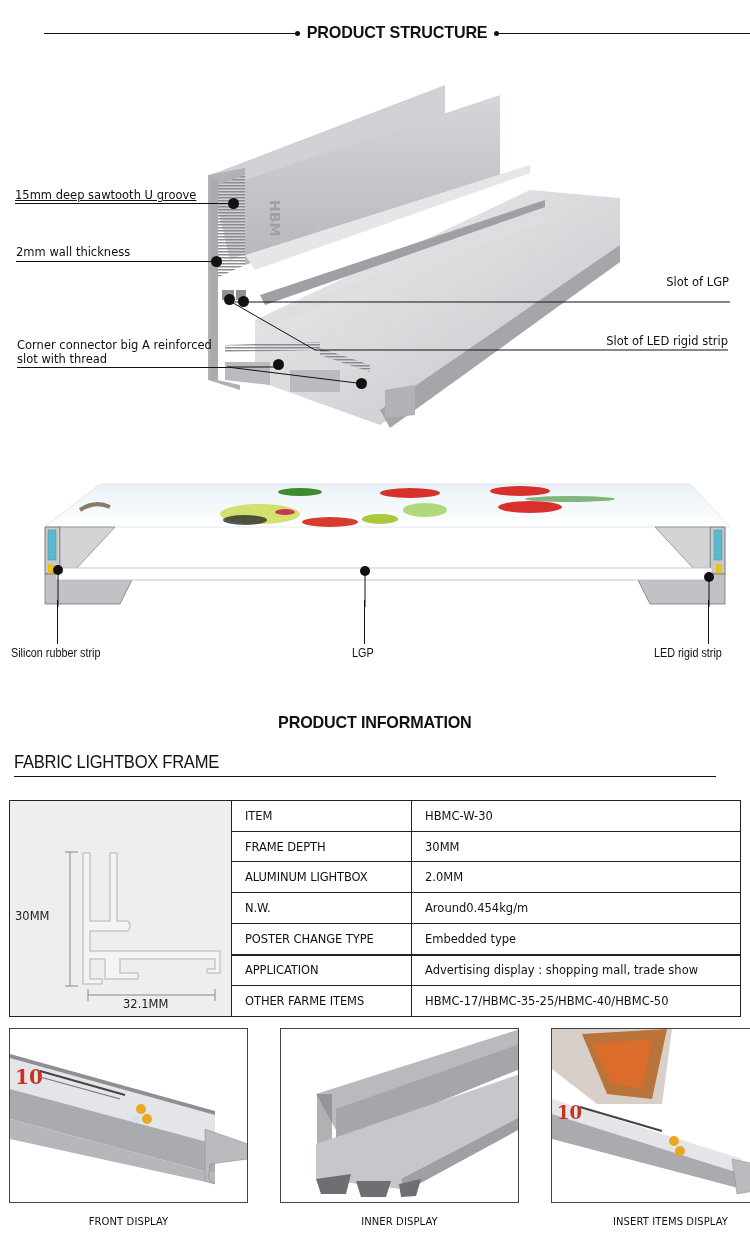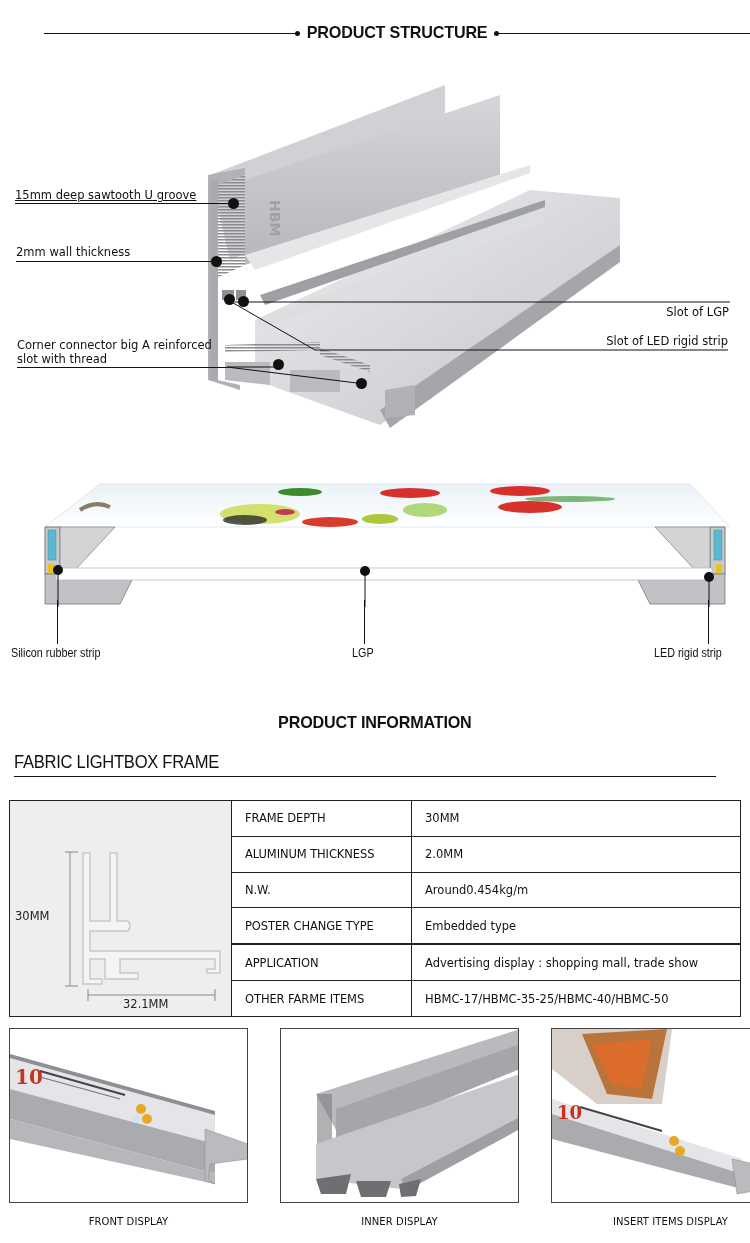--- a/index.html
+++ b/index.html
@@ -109,21 +109,21 @@
   <line x1="7" y1="77" x2="145" y2="94" stroke="#111" stroke-width="1"></line>
   <line x1="15" y1="12" x2="510" y2="12" stroke="#111" stroke-width="1"></line>
   <line x1="8" y1="10" x2="95" y2="60" stroke="#111" stroke-width="1"></line>
   <line x1="95" y1="60" x2="508" y2="60" stroke="#111" stroke-width="1"></line>
 </svg>
 <div class="callout-dot" style="left:224px;top:294px;"></div>
 <div class="callout-dot" style="left:238px;top:296px;"></div>
 <div class="callout-dot" style="left:273px;top:359px;"></div>
 <div class="callout-dot" style="left:356px;top:378px;"></div>
 
-<span class="callout-text" style="right:21px;top:305px;">Slot of LGP</span>
+<span class="callout-text" style="right:21px;top:275px;">Slot of LGP</span>
 <span class="callout-text" style="right:22px;top:334px;">Slot of LED rigid strip</span>
 
 <svg class="abs" style="left:40px;top:482px;" width="690" height="125" viewBox="0 0 690 125">
   <defs>
     <linearGradient id="gPoster" x1="0" y1="0" x2="0" y2="1">
       <stop offset="0" stop-color="#e9f2f8"></stop>
       <stop offset="1" stop-color="#ffffff"></stop>
     </linearGradient>
   </defs>
 
@@ -193,25 +193,29 @@
       <line x1="78" y1="194" x2="205" y2="194" stroke="#888" stroke-width="1"></line>
       <line x1="205" y1="188" x2="205" y2="200" stroke="#888" stroke-width="1"></line>
 
       <path d="M 73 52 L 80 52 L 80 120 L 100 120 L 100 52 L 107 52 L 107 120 L 118 120 Q 122 125 118 130 L 80 130 L 80 150 L 210 150 L 210 172 L 197 172 L 197 168 L 205 168 L 205 158 L 110 158 L 110 172 L 128 172 L 128 178 L 95 178 L 95 158 L 80 158 L 80 178 L 92 178 L 92 183 L 73 183 Z" fill="#f4f4f4" stroke="#c8c8c8" stroke-width="1.5"></path>
     </svg>
     <span class="dim-label" style="left:5px;top:108px;">30MM</span>
     <span class="dim-label" style="left:113px;top:196px;">32.1MM</span>
   </div>
   <div class="spec-table">
     <div class="spec-row">
+      <div class="spec-key">ITEM</div>
+      <div class="spec-val">HBMC-W-30</div>
+    </div>
+    <div class="spec-row">
       <div class="spec-key">FRAME DEPTH</div>
       <div class="spec-val">30MM</div>
     </div>
     <div class="spec-row">
-      <div class="spec-key">ALUMINUM THICKNESS</div>
+      <div class="spec-key">ALUMINUM LIGHTBOX</div>
       <div class="spec-val">2.0MM</div>
     </div>
     <div class="spec-row">
       <div class="spec-key">N.W.</div>
       <div class="spec-val">Around0.454kg/m</div>
     </div>
     <div class="spec-row" style="border-bottom-width:2px;">
       <div class="spec-key">POSTER CHANGE TYPE</div>
       <div class="spec-val">Embedded type</div>
     </div>

